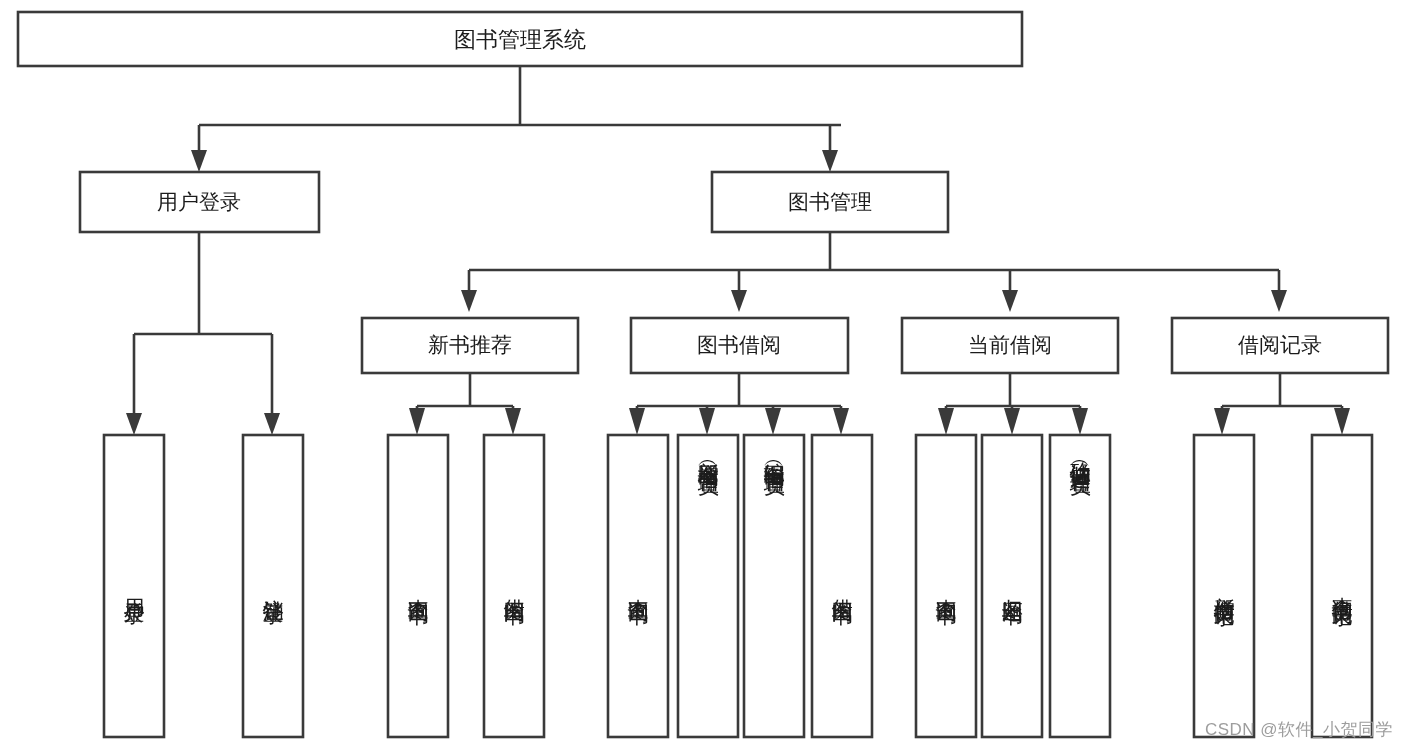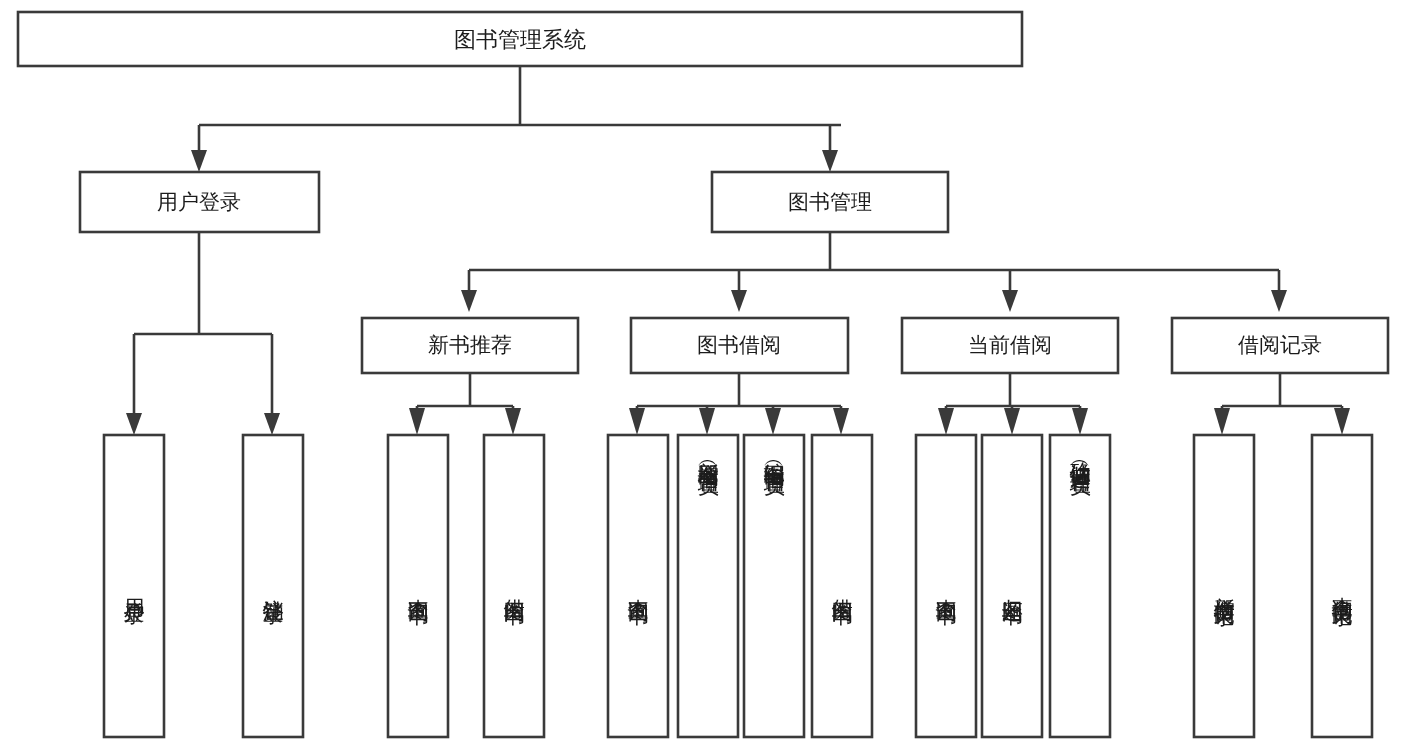--- a/index.html
+++ b/index.html
@@ -256,14 +256,15 @@
     <span class="leaf-label">确认归还（管理员）</span>
   </div>
 
   <div class="leaf-label-wrap" style="left:1194px; top:435px; width:60px; height:302px;">
     <span class="leaf-label">新增借阅记录</span>
   </div>
   <div class="leaf-label-wrap" style="left:1312px; top:435px; width:60px; height:302px;">
     <span class="leaf-label">查询借阅记录</span>
   </div>
 
+  <div id="watermark">CSDN @软件_小贺同学</div>
 
 </div>
 
 </body></html>

